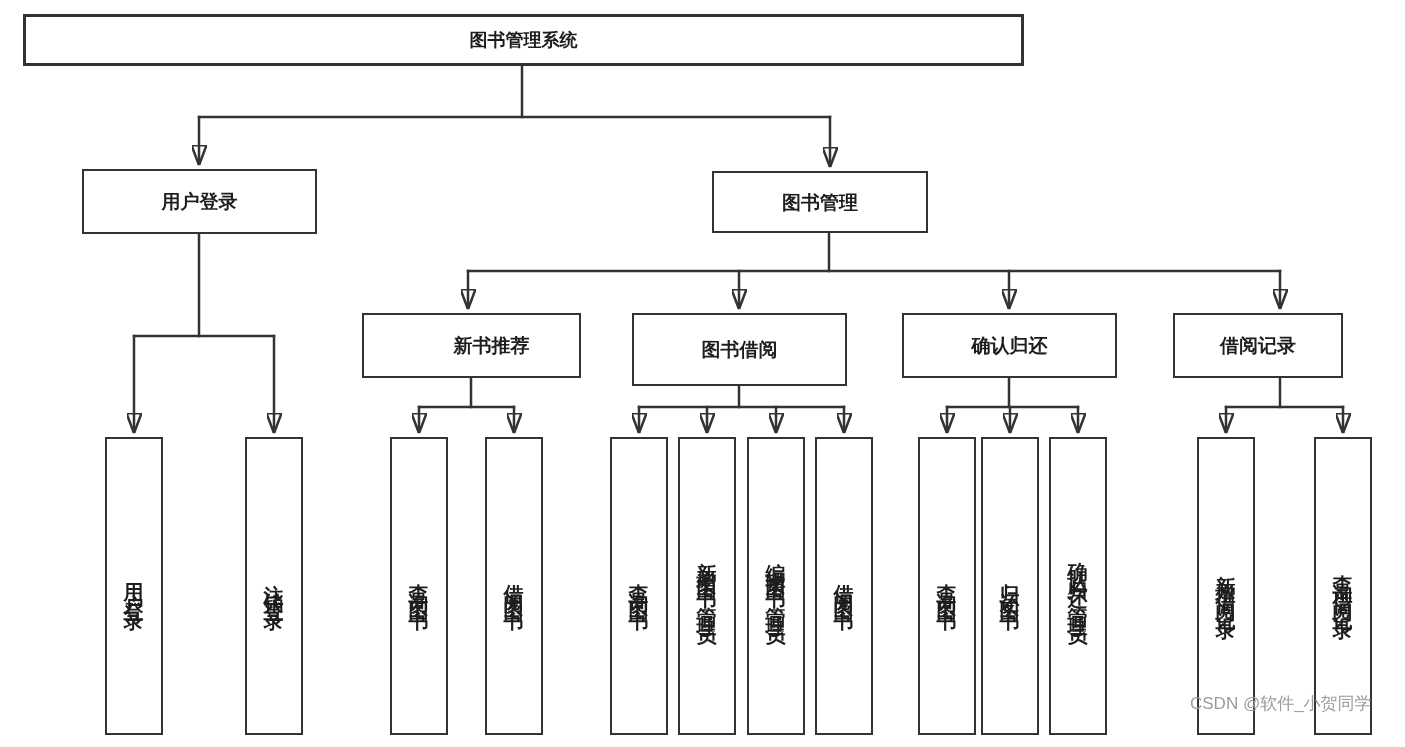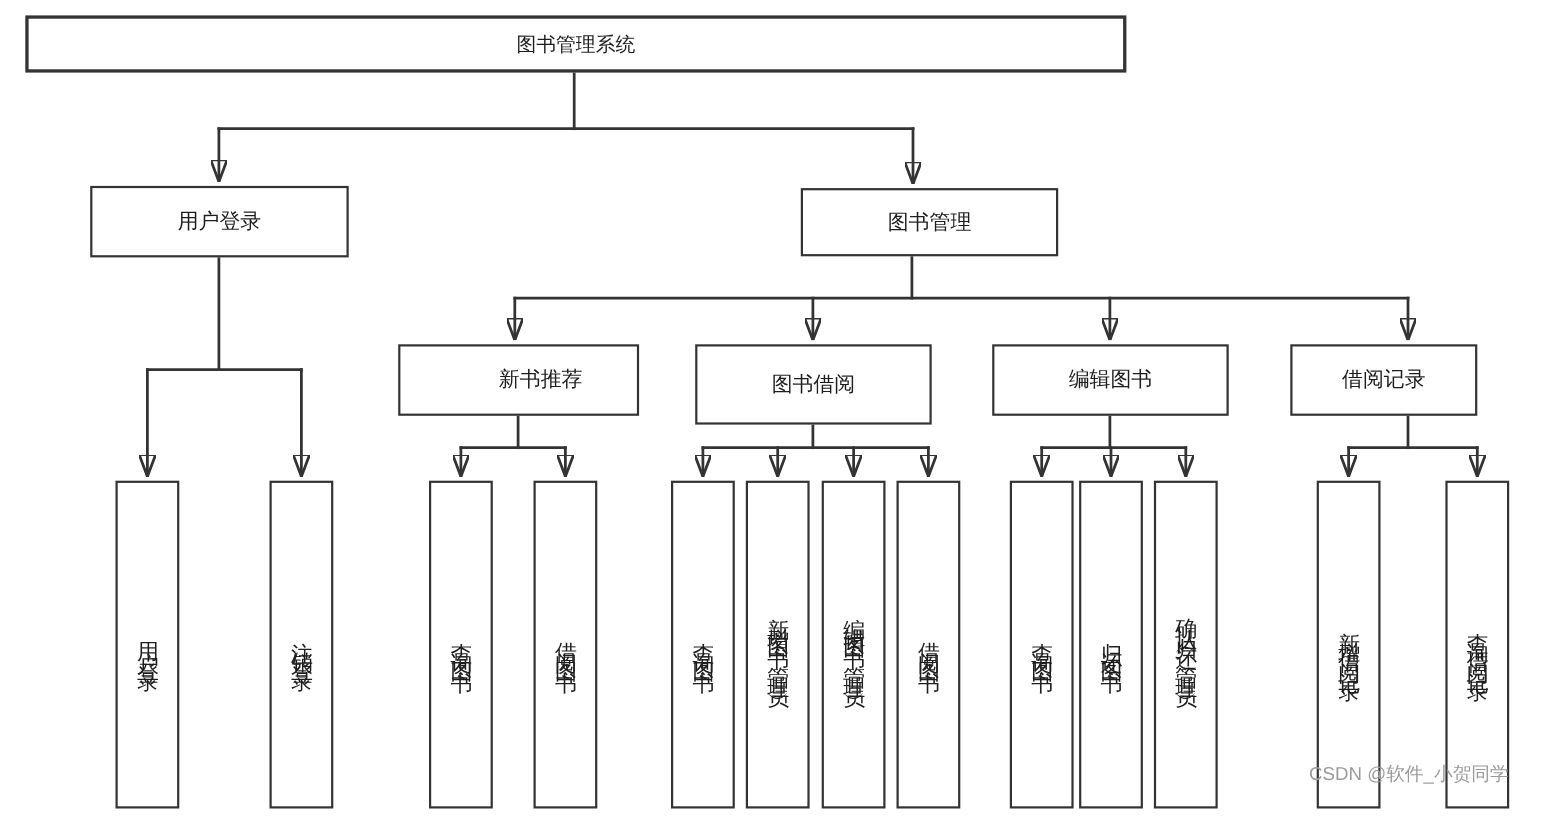--- a/index.html
+++ b/index.html
@@ -23,20 +23,21 @@
     position:absolute;
     z-index:2;
     background:var(--box-background);
     border:2.5px solid var(--line);
     box-sizing:border-box;
     display:flex;
     align-items:center;
     justify-content:center;
     text-align:center;
     line-height:1;
+    font-weight:bold;
   }
   .node.root{border-width:3px;font-size:18px;}
   .node.branch{font-size:19px;}
   .node.leaf{font-size:20px;}
   .node.leaf span{
     writing-mode:vertical-rl;
     letter-spacing:9px;
     white-space:nowrap;
   }
   .watermark{
@@ -45,21 +46,21 @@
     left:1190px;top:692px;
     font-size:17px;
     color:var(--watermark);
     white-space:nowrap;
     text-align:center;
   }
 
   
   #n-root   {left:23px;  top:14px;  width:1001px; height:52px;}
   #n-login  {left:82px;  top:169px; width:235px;  height:65px;}
-  #n-mgmt   {left:728px; top:171px; width:234px;  height:62px;}
+  #n-mgmt   {left:712px; top:171px; width:216px;  height:62px;}
   #n-newrec {left:362px; top:313px; width:219px;  height:65px;padding-left:40px;}
   #n-borrow {left:632px; top:313px; width:215px;  height:73px;}
   #n-current{left:902px; top:313px; width:215px;  height:65px;}
   #n-records{left:1173px;top:313px; width:170px;  height:65px;}
   .node.leaf{top:437px;width:58px;height:298px;}
   #l-1 {left:105px;}  #l-2 {left:245px;}
   #l-3 {left:390px;}  #l-4 {left:485px;}
   #l-5 {left:610px;}  #l-6 {left:678px;}
   #l-7 {left:747px;}  #l-8 {left:815px;}
   #l-9 {left:918px;}  #l-10{left:981px;}
@@ -132,21 +133,21 @@
     <span>图书管理</span>
   </div>
 
   <div class="node branch" id="n-newrec">
     <span>新书推荐</span>
   </div>
   <div class="node branch" id="n-borrow">
     <span>图书借阅</span>
   </div>
   <div class="node branch" id="n-current">
-    <span>编辑图书</span>
+    <span>确认归还</span>
   </div>
   <div class="node branch" id="n-records">
     <span>借阅记录</span>
   </div>
 
   <div class="node leaf" id="l-1">
     <span>用户登录</span>
   </div>
   <div class="node leaf" id="l-2">
     <span>注销登录</span>

